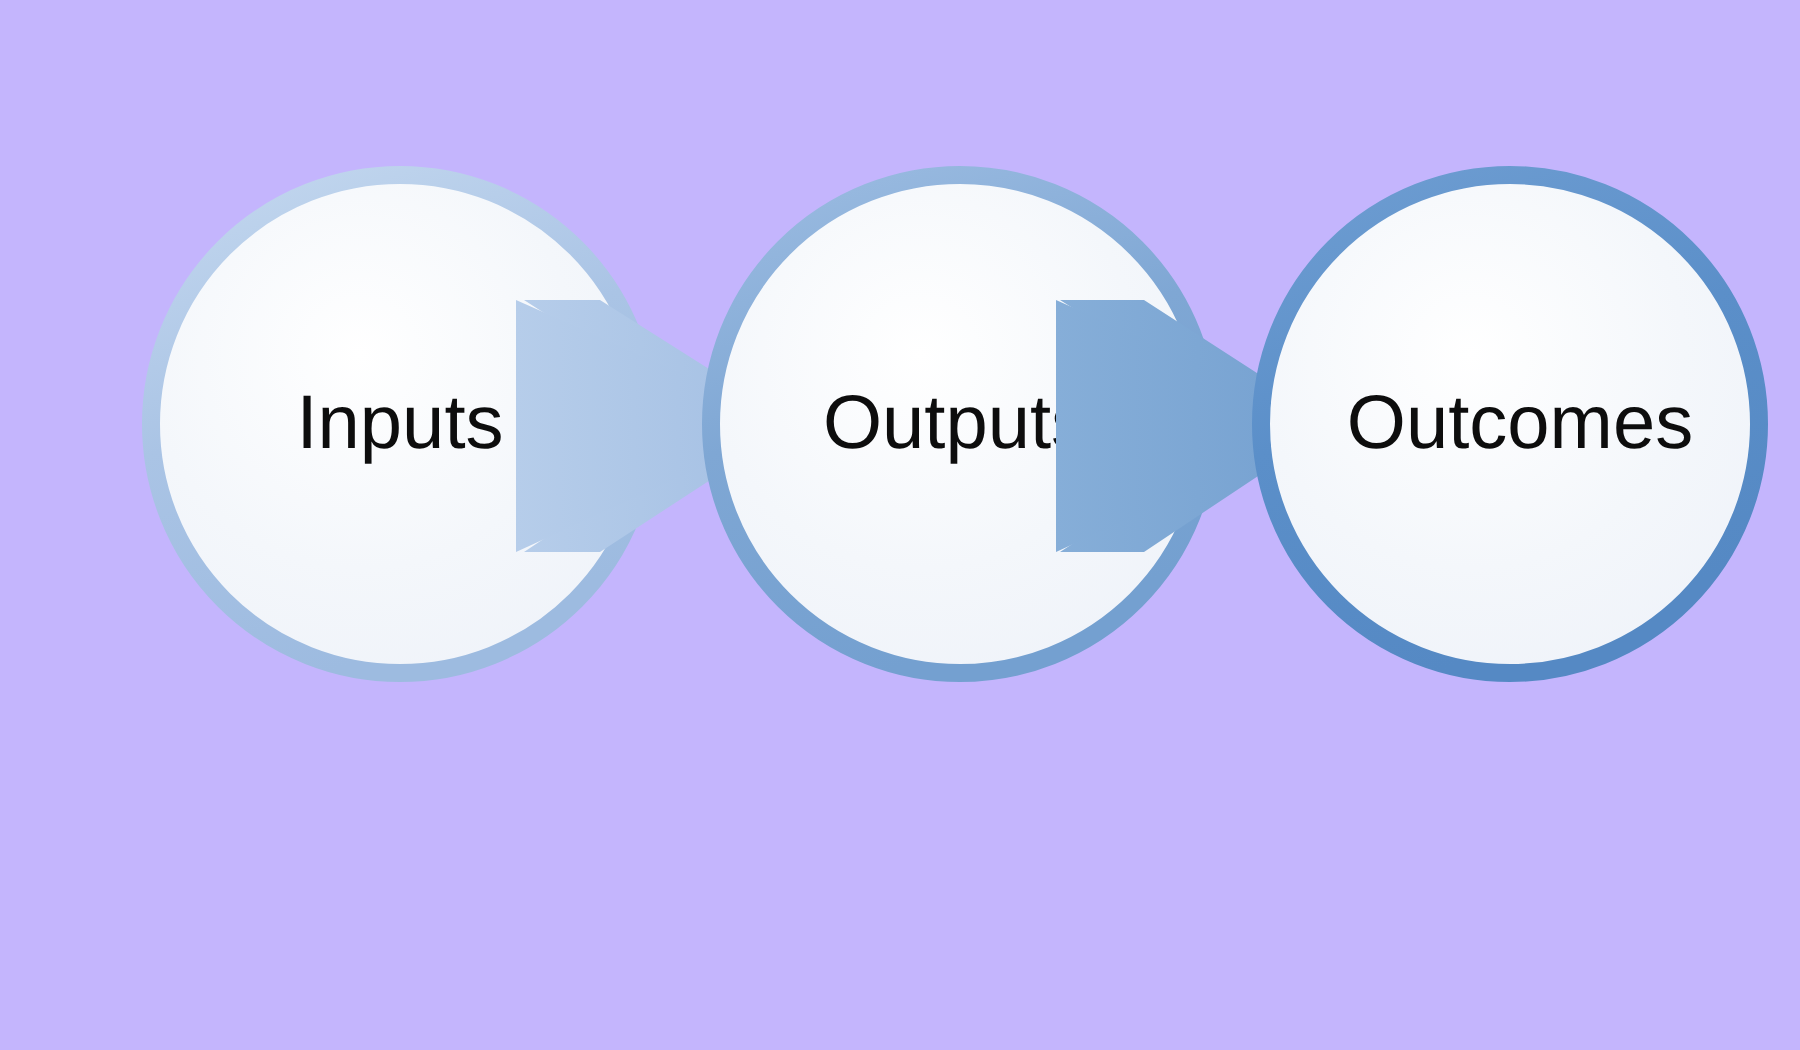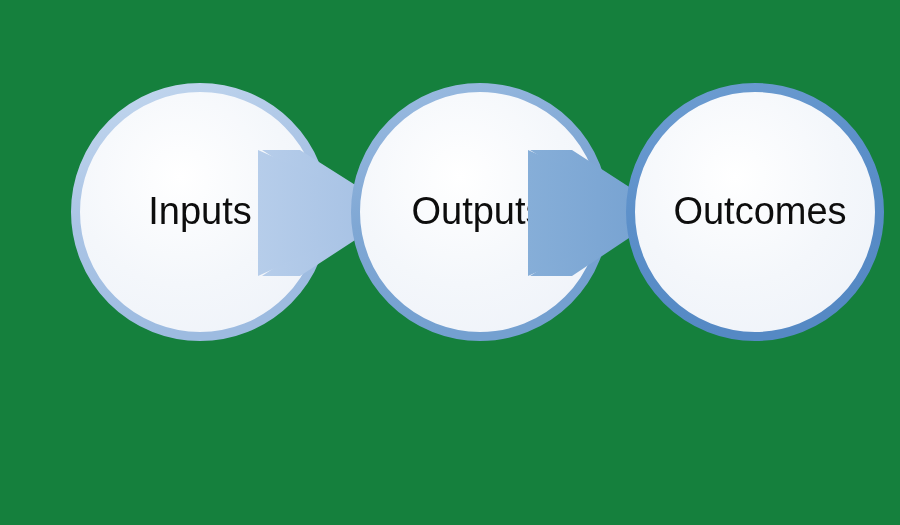--- a/index.html
+++ b/index.html
@@ -11,21 +11,21 @@
   body {
     width: 900px;
     height: 525px;
     overflow: hidden;
     font-family: "Liberation Sans", sans-serif;
   }
   #canvas {
     position: relative;
     width: 900px;
     height: 525px;
-    background: #15803d;
+    background: #c4b5fd;
   }
   #flow-svg {
     position: absolute;
     top: 0;
     left: 0;
     width: 900px;
     height: 525px;
     display: block;
   }
   .stage-label {

